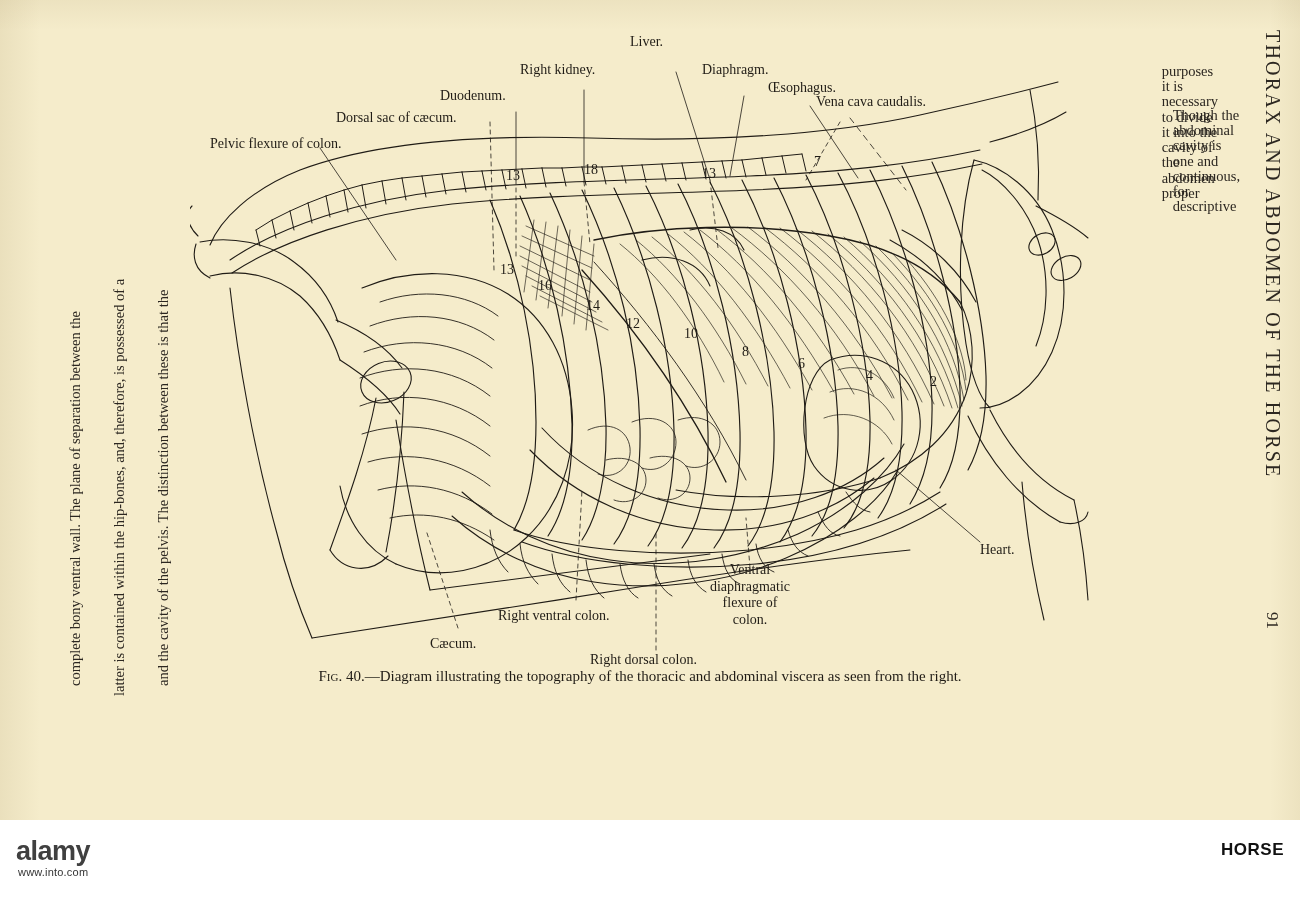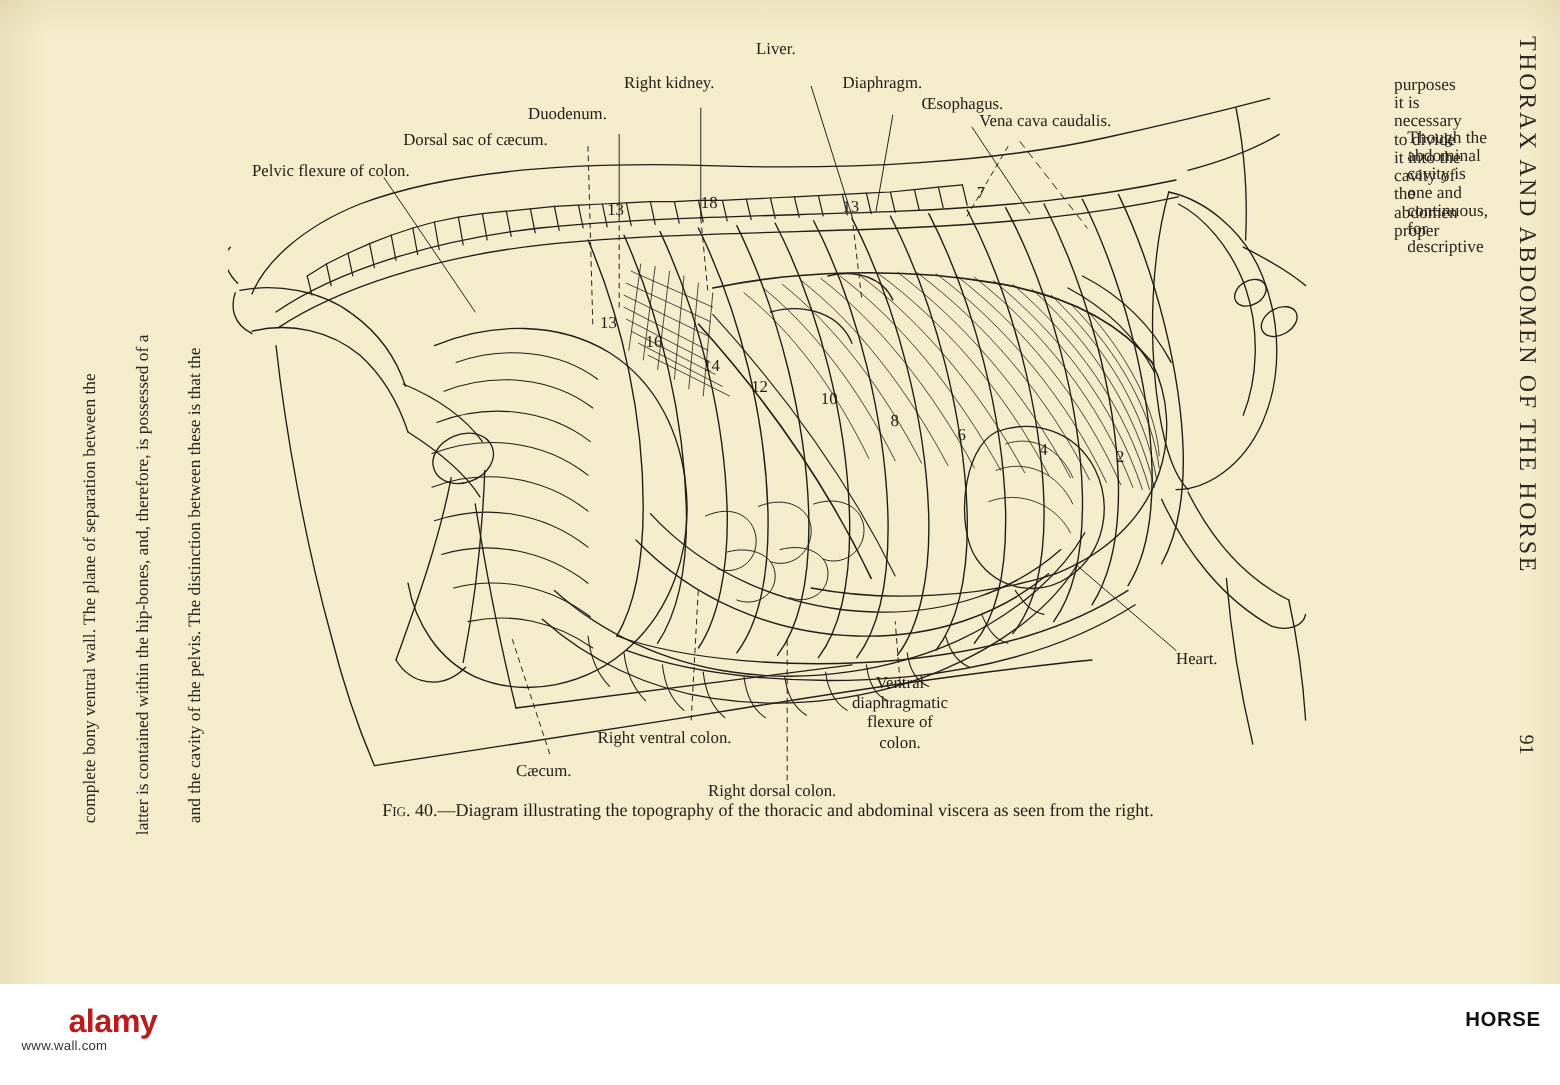--- a/index.html
+++ b/index.html
@@ -141,23 +141,22 @@
     height: 84px;
     background: #ffffff;
   }
   #alamy-logo {
     position: absolute;
     left: 16px;
     top: 836px;
     font-family: "Liberation Sans", sans-serif;
     font-weight: bold;
     font-size: 27px;
-    color: #b91c1c;
+    color: #404040;
     letter-spacing: -0.5px;
-    margin-left: 41px;
   }
   #alamy-sub {
     position: absolute;
     left: 18px;
     top: 866px;
     font-family: "Liberation Sans", sans-serif;
     font-size: 11px;
     color: #333333;
     letter-spacing: 0.2px;
   }
@@ -426,14 +425,14 @@
   </div>
 
   <div id="fig-caption">
     <span class="smallcaps">Fig. 40.</span><span>—Diagram illustrating the topography of the thoracic and abdominal viscera as seen from the right.</span>
   </div>
 
 </div>
 
 <div id="footer"></div>
 <div id="alamy-logo"><span>alamy</span></div>
-<div id="alamy-sub">www.wall.com</div>
+<div id="alamy-sub">www.into.com</div>
 <div id="alamy-id">HORSE</div>
 
 </body></html>

